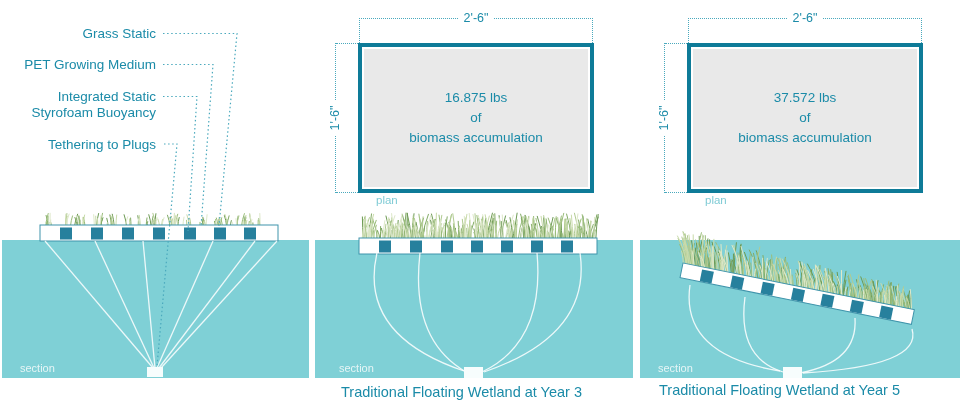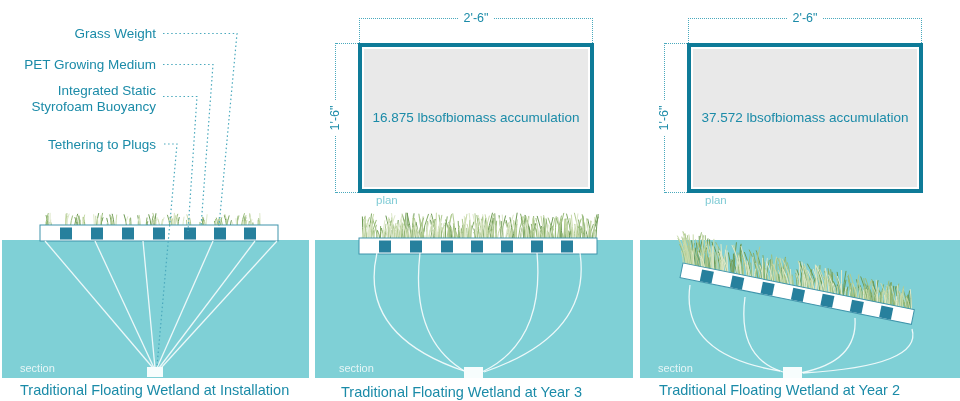--- a/index.html
+++ b/index.html
@@ -30,21 +30,21 @@
   .plan-label{
     position:absolute;color:#7fcbd5;font-size:11.5px;white-space:nowrap;padding-left:16px;
   }
   .plan-box{
     position:absolute;top:43px;width:236px;height:150px;box-sizing:border-box;
     border:4px solid var(--plan-border,#0e7b98);background:#fff;
   }
   .plan-fill{
     position:absolute;top:2px;left:2px;right:2px;bottom:2px;
     background:var(--plan-fill,#e9e9e9);
-    display:flex;flex-direction:row;align-items:center;justify-content:center;
+    display:flex;flex-direction:column;align-items:center;justify-content:center;
     color:var(--teal-text,#1b8ba8);font-size:13.5px;line-height:20px;text-align:center;
   }
   .dim-top{
     position:absolute;top:11px;height:14px;width:234px;
     display:flex;align-items:center;color:var(--teal-text,#1b8ba8);font-size:12.5px;
   }
   .dim-top .seg{flex:1;height:0;border-top:1px dotted var(--dotted-line,#4aa9bd);}
   .dim-top .txt{padding:0 6px;white-space:nowrap;}
   .vtick{position:absolute;top:18px;height:25px;width:0;border-left:1px dotted var(--dotted-line,#4aa9bd);}
   .dim-left{
@@ -149,23 +149,23 @@
     <rect class="weight" x="783" y="367" width="19" height="11"></rect>
 
     <g>
       <path class="leader" d="M163 33.5 H237 L219 226"></path>
       <path class="leader" d="M163 64.5 H213 L201 227"></path>
       <path class="leader" d="M163 96.5 H197 L188 231"></path>
       <path class="leader" d="M164 144 H177 L157 366"></path>
     </g>
   </svg>
 
-  <div class="legend-label" style="top:26px">Grass Weight</div>
+  <div class="legend-label" style="top:26px">Grass Static</div>
   <div class="legend-label" style="top:57px">PET Growing Medium</div>
-  <div class="legend-label" style="top:83px">Integrated Static
+  <div class="legend-label" style="top:89px">Integrated Static
 Styrofoam Buoyancy</div>
   <div class="legend-label" style="top:137px">Tethering to Plugs</div>
 
   <div class="dim-top" style="left:359px">
     <div class="seg"></div>
     <span class="txt">2'-6"</span>
     <div class="seg"></div>
   </div>
   <div class="vtick" style="left:359px"></div>
   <div class="vtick" style="left:592px"></div>
@@ -209,17 +209,16 @@
       <span>of</span>
       <span>biomass accumulation</span>
     </div>
   </div>
   <div class="plan-label" style="left:689px;top:194px">plan</div>
 
   <div class="section-label" style="left:20px;top:362px">section</div>
   <div class="section-label" style="left:339px;top:362px">section</div>
   <div class="section-label" style="left:658px;top:362px">section</div>
 
-  <div class="caption" style="left:20px;top:382px">Traditional Floating Wetland at Installation</div>
   <div class="caption" style="left:341px;top:384px">Traditional Floating Wetland at Year 3</div>
-  <div class="caption" style="left:659px;top:382px">Traditional Floating Wetland at Year 2</div>
+  <div class="caption" style="left:659px;top:382px">Traditional Floating Wetland at Year 5</div>
 
 </div>
 
 </body></html>

